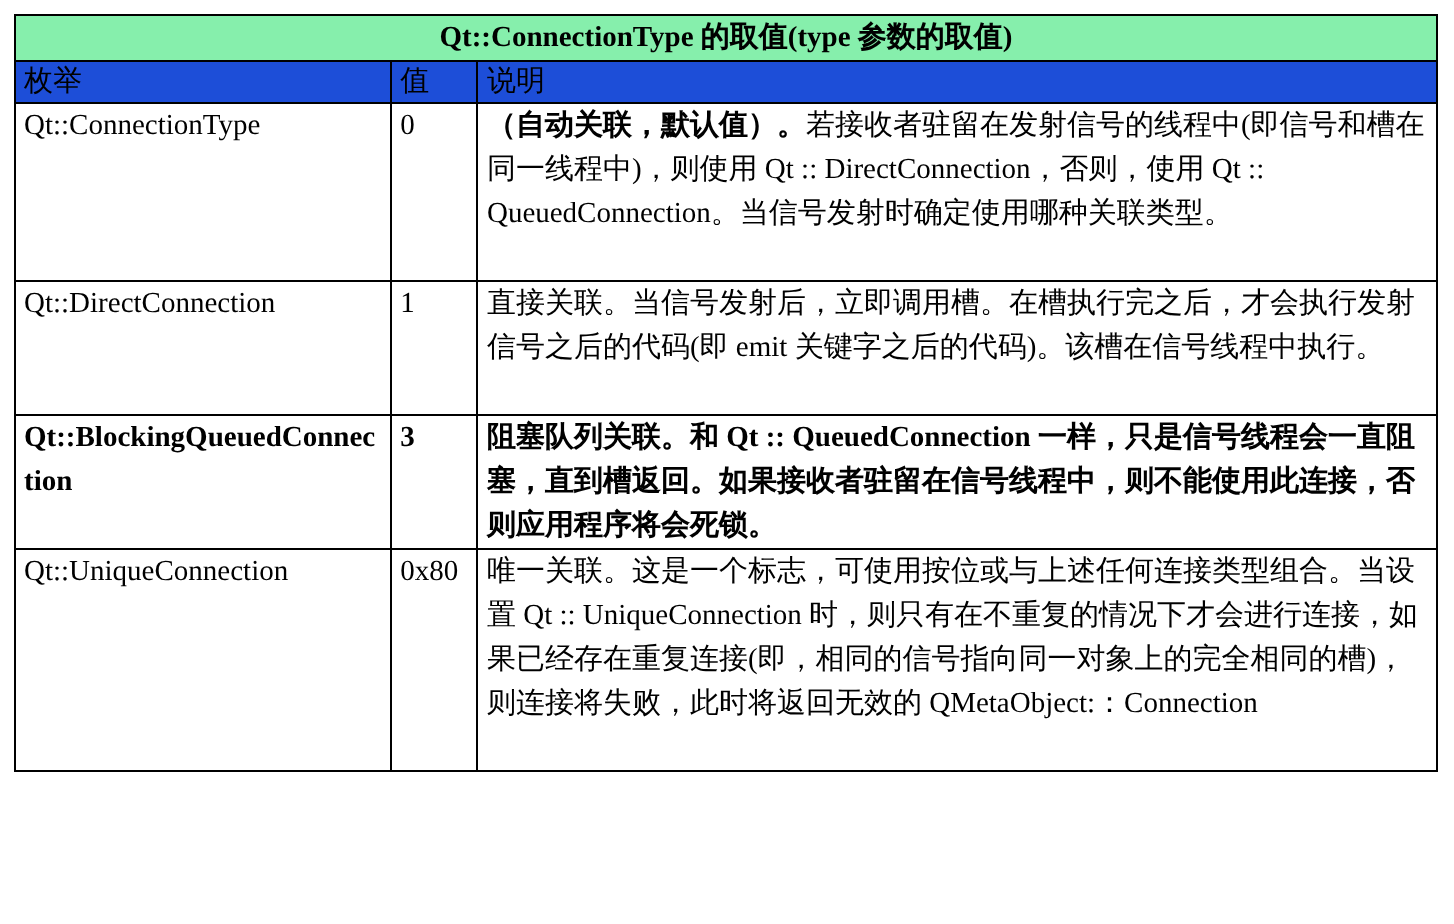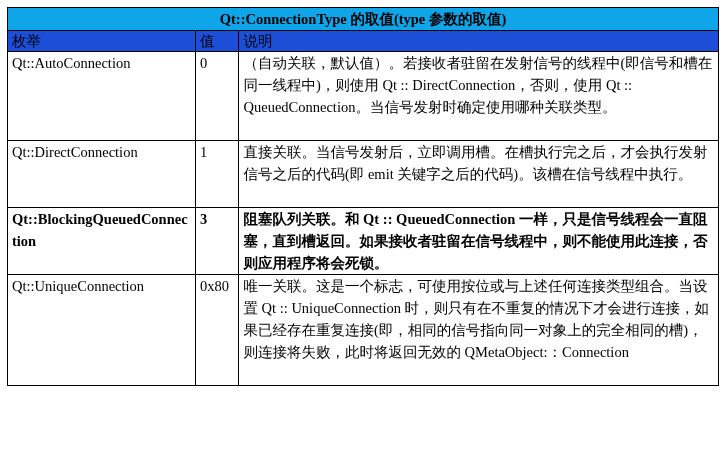--- a/index.html
+++ b/index.html
@@ -8,32 +8,32 @@
   table {
     border-collapse: collapse;
     width: 712px;
     font-family: "Liberation Serif", "DejaVu Serif", serif;
     font-size: 14.5px;
     color: #000;
     line-height: 22px;
   }
   td, th { border: 1px solid #000; vertical-align: top; padding: 0 4px; }
   .title-row th {
-    background: #0ea5e9;
+    background: #86efac;
     font-weight: bold;
     text-align: center;
     height: 22px;
     padding: 0 4px;
   }
   .hdr-row td { background: #1d4ed8; height: 20px; line-height: 20px; }
   .hdr-row td.desc-h { font-weight: normal; }
   .c1 { width: 182px; }
   .c2 { width: 42px; }
   .c3 { width: 464px; }
-  .bold { font-weight: normal; }
+  .bold { font-weight: bold; }
   .r-auto td { height: 88px; }
   .r-direct td { height: 66px; }
   .r-queued td { height: 66px; }
   .r-block td { height: 66px; font-weight: bold; }
   .r-unique td { height: 110px; }
   .val-cell { word-break: break-all; }
   .name-cell { word-break: break-all; }
 </style>
 </head>
 <body>
@@ -48,21 +48,21 @@
     <tbody>
         <tr class="title-row">
       <th colspan="3">Qt::ConnectionType 的取值(type 参数的取值)</th>
     </tr>
     <tr class="hdr-row">
       <td>枚举</td>
       <td>值</td>
       <td class="desc-h">说明</td>
     </tr>
     <tr class="r-auto">
-      <td class="name-cell">Qt::AutoConnection</td>
+      <td class="name-cell">Qt::ConnectionType</td>
       <td class="val-cell">0</td>
       <td><span class="bold">（自动关联，默认值）。</span><span>若接收者驻留在发射信号的线程中(即信号和槽在同一线程中)，则使用 Qt :: DirectConnection，否则，使用 Qt :: QueuedConnection。当信号发射时确定使用哪种关联类型。</span></td>
     </tr>
     <tr class="r-direct">
       <td class="name-cell">Qt::DirectConnection</td>
       <td class="val-cell">1</td>
       <td>直接关联。当信号发射后，立即调用槽。在槽执行完之后，才会执行发射信号之后的代码(即 emit 关键字之后的代码)。该槽在信号线程中执行。</td>
     </tr>
     <tr class="r-block">
       <td class="name-cell">Qt::BlockingQueuedConnection</td>

